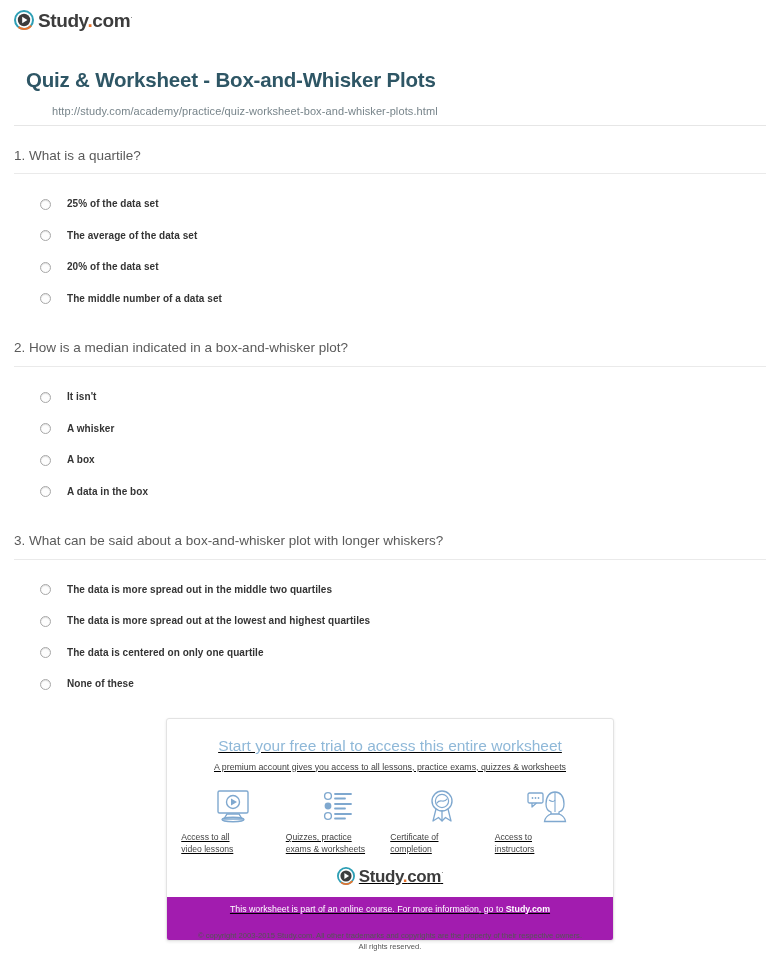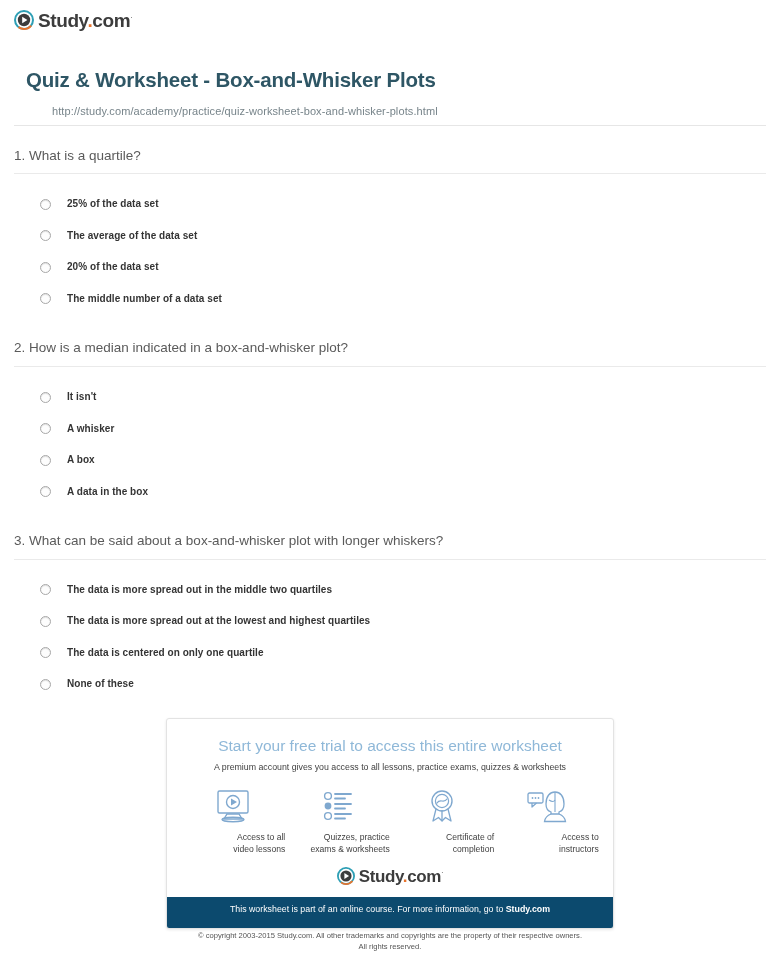--- a/index.html
+++ b/index.html
@@ -128,20 +128,21 @@
     letter-spacing: 0.05px;
     line-height: 1;
   }
 
   
   .trial-wrap {
     position: absolute;
     left: 166px;
     top: 718px;
     width: 448px;
+    text-decoration: underline;
   }
   .trial-box {
     border: 1px solid #e3e3e3;
     border-radius: 3px;
     background: #ffffff;
     box-shadow: 0 1px 3px rgba(0,0,0,0.09);
     overflow: hidden;
   }
   .trial-headline {
     text-align: center;
@@ -159,21 +160,21 @@
     line-height: 1.3;
   }
   .features {
     display: flex;
     justify-content: space-around;
     align-items: flex-start;
     padding: 14px 14px 10px 14px;
   }
   .feature {
     width: 104px;
-    text-align: right;
+    text-align: left;
   }
   .feature-icon {
     height: 38px;
     display: flex;
     align-items: center;
     justify-content: center;
   }
   .feature-label {
     margin-top: 7px;
     font-size: 8.6px;
@@ -184,25 +185,25 @@
     display: flex;
     align-items: center;
     justify-content: center;
     gap: 4px;
     padding: 2px 0 12px 0;
   }
   .trial-logo .brand-text { font-size: 17px; }
   .trial-logo .brand-mark { width: 18px; height: 18px; flex: 0 0 18px; }
 
   .trial-banner {
-    background: #0c4a6e;
+    background: #a21caf;
     color: #ffffff;
     text-align: center;
     font-size: 8.8px;
-    padding: 7px 4px 12px 4px;
+    padding: 7px 4px 24px 4px;
     line-height: 1.3;
   }
   .trial-banner b { font-weight: bold; }
 
   .copyright {
     position: absolute;
     left: 0;
     top: 930px;
     width: 780px;
     text-align: center;

